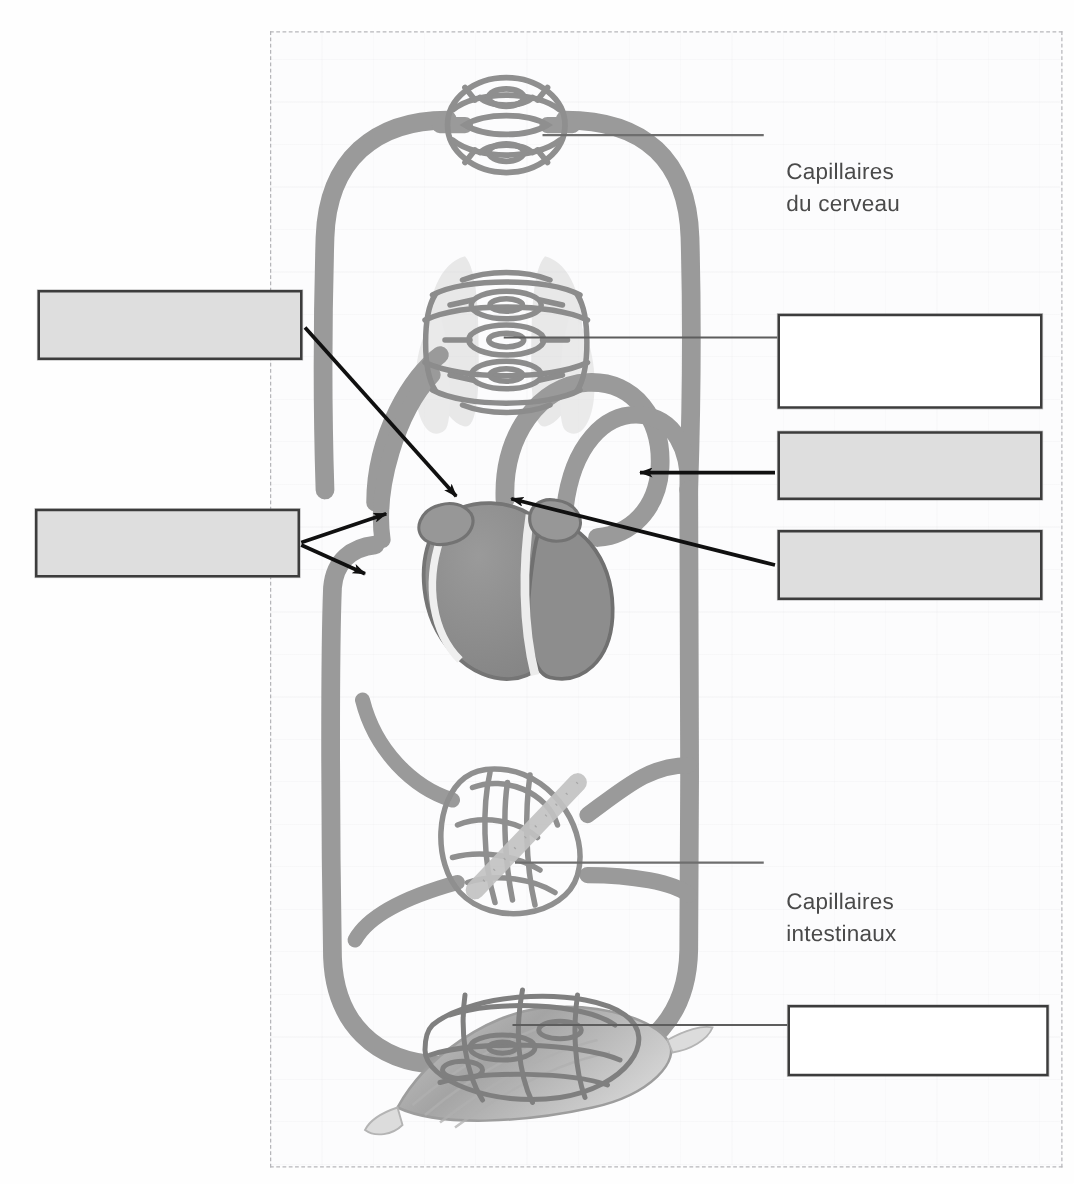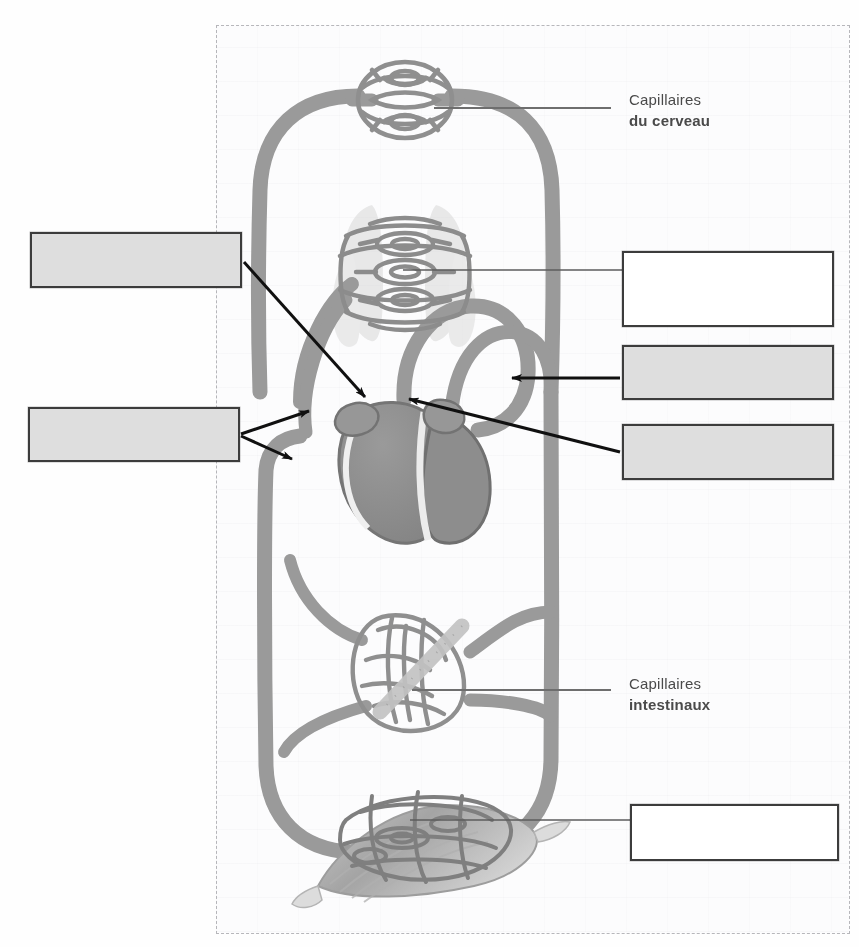--- a/index.html
+++ b/index.html
@@ -20,24 +20,24 @@
   }
   
   #scan-frame{
     position:absolute;left:216px;top:25px;width:632px;height:907px;
     border:1px dashed #b7b7bb;background:rgba(250,250,251,.55);
   }
   svg#figure{position:absolute;left:0;top:0;width:859px;height:947px;}
 
   .label{
     position:absolute;
-    font-size:15px;line-height:1.42;
-    color:#4a4a4a;letter-spacing:.2px;white-space:nowrap;
-  }
-  .label .l2{display:block;font-weight:bold;}
+    font-size:18px;line-height:1.42;
+    color:#4a4a4a;letter-spacing:.2px;white-space:nowrap;margin-top:36px;
+  }
+  .label .l2{display:block;}
 
   .ansbox{
     position:absolute;box-sizing:border-box;
     border:2px solid #3c3c3c;
     box-shadow:0 0 0 .5px rgba(0,0,0,.25);
   }
   .ansbox.gray{background:#dedede;}
   .ansbox.white{background:#ffffff;}
 </style>
 </head>

